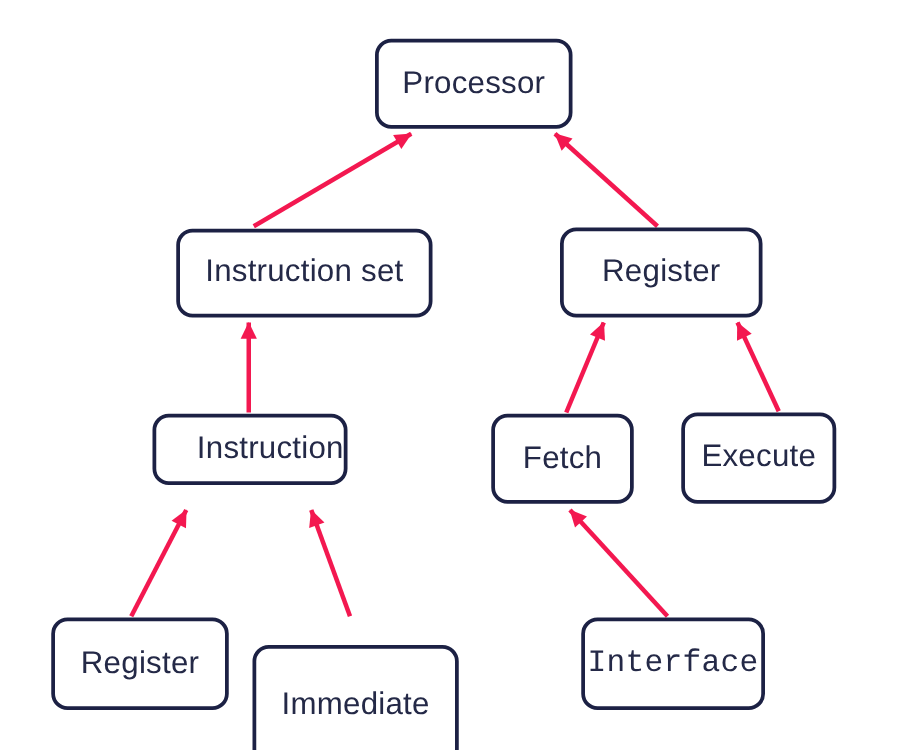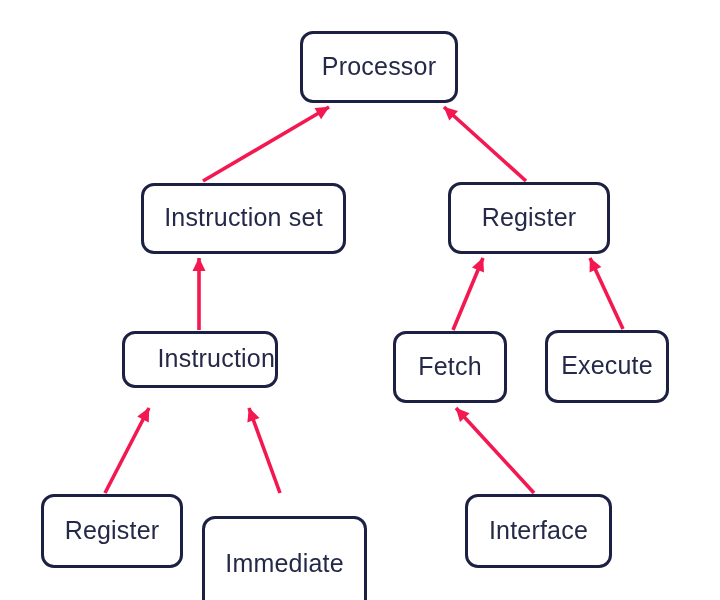--- a/index.html
+++ b/index.html
@@ -81,17 +81,17 @@
       </div>
       <div class="node" style="left: 545px; top: 330px; width: 124px; height: 73px;">
         <span class="node-label">Execute</span>
       </div>
       <div class="node" style="left: 41px; top: 494px; width: 142px; height: 74px;">
         <span class="node-label">Register</span>
       </div>
       <div class="node" style="left: 202px; top: 516px; width: 165px; height: 96px;">
         <span class="node-label">Immediate</span>
       </div>
-      <div class="node" style="left: 465px; top: 494px; width: 147px; height: 74px;">
+      <div class="node" style="left: 465px; top: 494px; width: 147px; height: 74px; font-family: Liberation Mono, monospace;">
         <span class="node-label">Interface</span>
       </div>
     </div>
 </div>
 
 </body></html>

